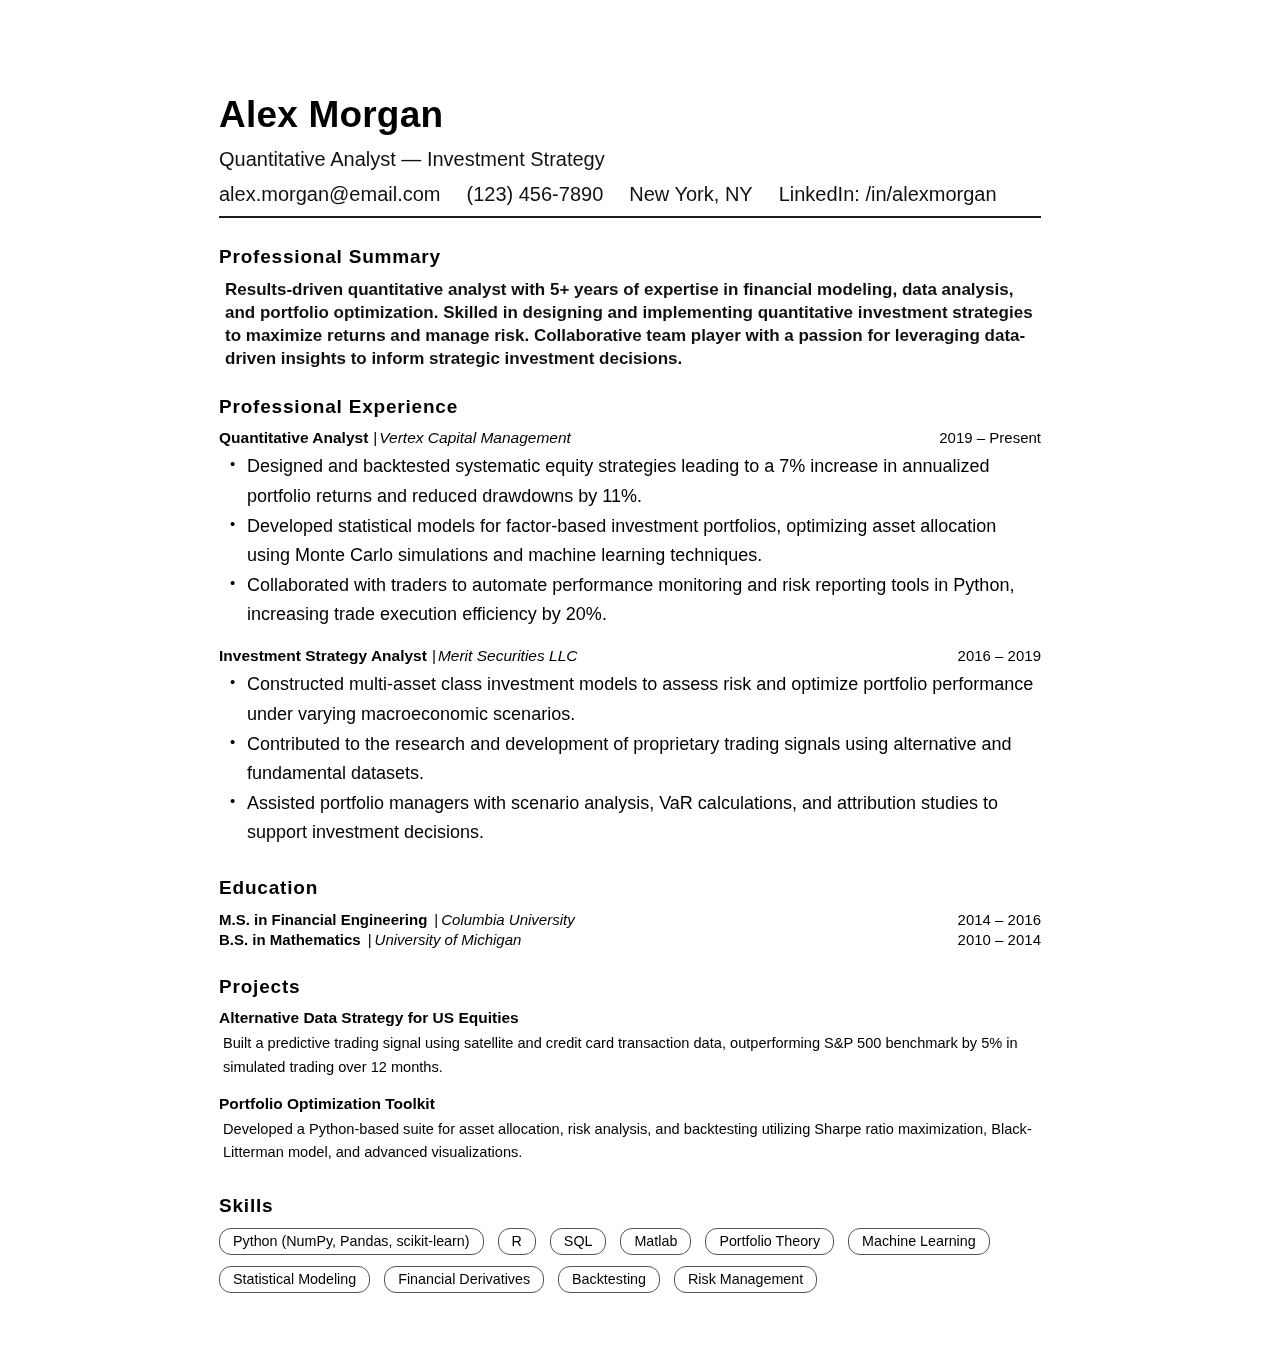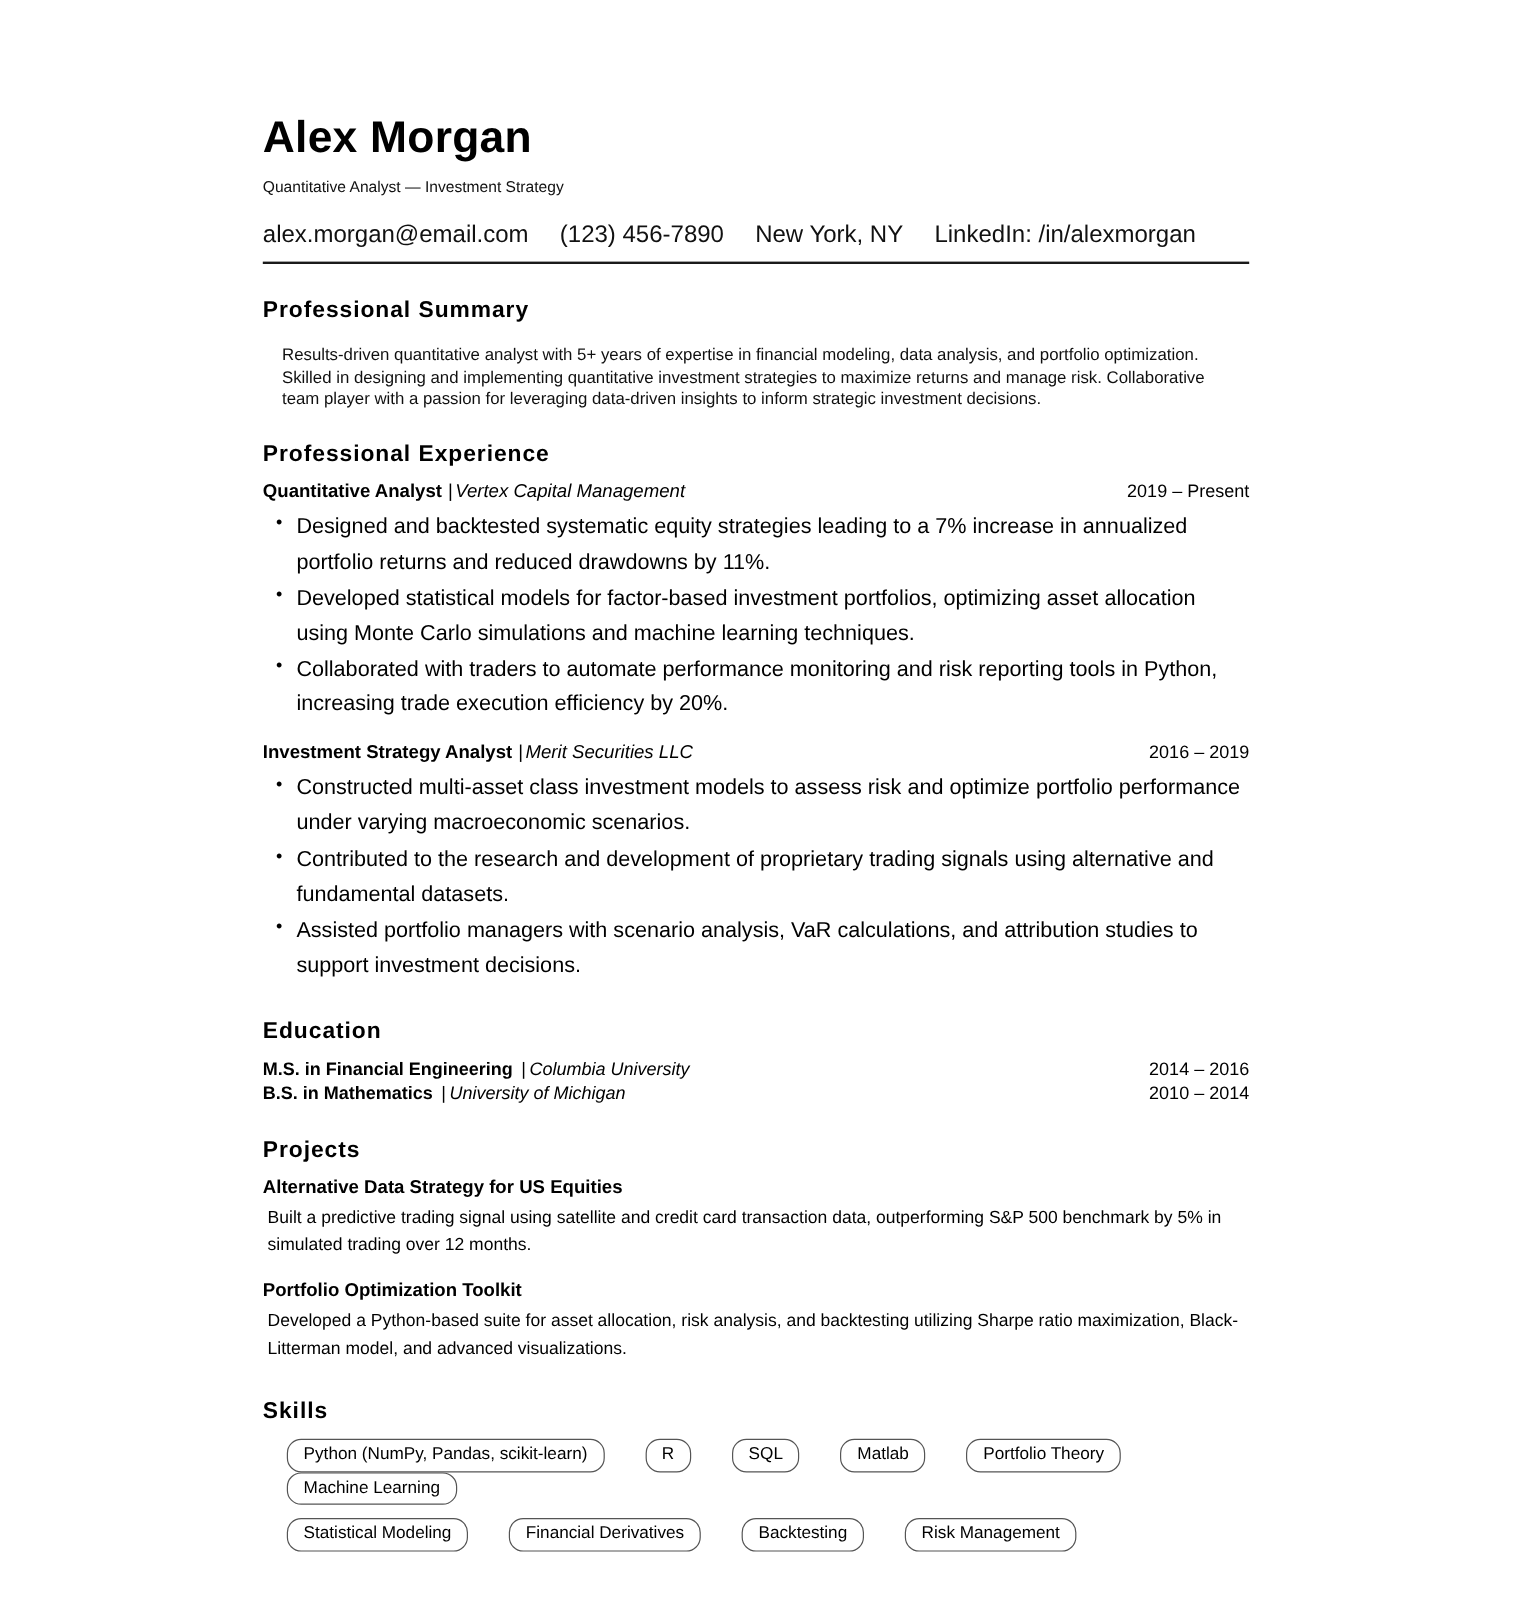--- a/index.html
+++ b/index.html
@@ -26,23 +26,23 @@
 
   
   .name {
     font-size: 37px;
     font-weight: bold;
     letter-spacing: 0.2px;
     line-height: 1.1;
     margin: 0 0 12px 0;
   }
   .headline {
-    font-size: 13px;
+    font-size: 20px;
     font-weight: normal;
-    margin: 0 0 22px 0;
+    margin: 0 0 12px 0;
     color: #111;
   }
   .contact-line {
     font-size: 20px;
     color: #111;
     margin: 0 0 10px 0;
     display: flex;
     flex-wrap: wrap;
     align-items: baseline;
   }
@@ -56,24 +56,25 @@
 
   
   .section { margin-bottom: 26px; }
   .section-title {
     font-size: 19px;
     font-weight: bold;
     letter-spacing: 0.8px;
     margin: 0 0 11px 0;
   }
   .summary-text {
-    font-size: 14px;
+    font-size: 17px;
     line-height: 1.35;
-    margin: 16px;
+    margin: 6px;
     color: #101010;
+    font-weight: bold;
   }
 
   
   .job { margin-bottom: 18px; }
   .job:last-child { margin-bottom: 0; }
   .job-head {
     display: flex;
     justify-content: space-between;
     align-items: baseline;
     margin-bottom: 5px;
@@ -147,21 +148,20 @@
     display: inline-block;
     border: 1px solid #555;
     border-radius: 12px;
     padding: 4px 13px 5px 13px;
     font-size: 14.3px;
     line-height: 1.15;
     margin-right: 14px;
     color: #000;
     background: #fff;
     white-space: nowrap;
-    margin-left: 20px;
   }
   .skill-chip:last-child { margin-right: 0; }
 
   .sec-education { margin-top: 30px; }
   .sec-projects { margin-top: 26px; }
   .sec-skills { margin-top: 30px; }
 </style>
 </head>
 <body>
 

